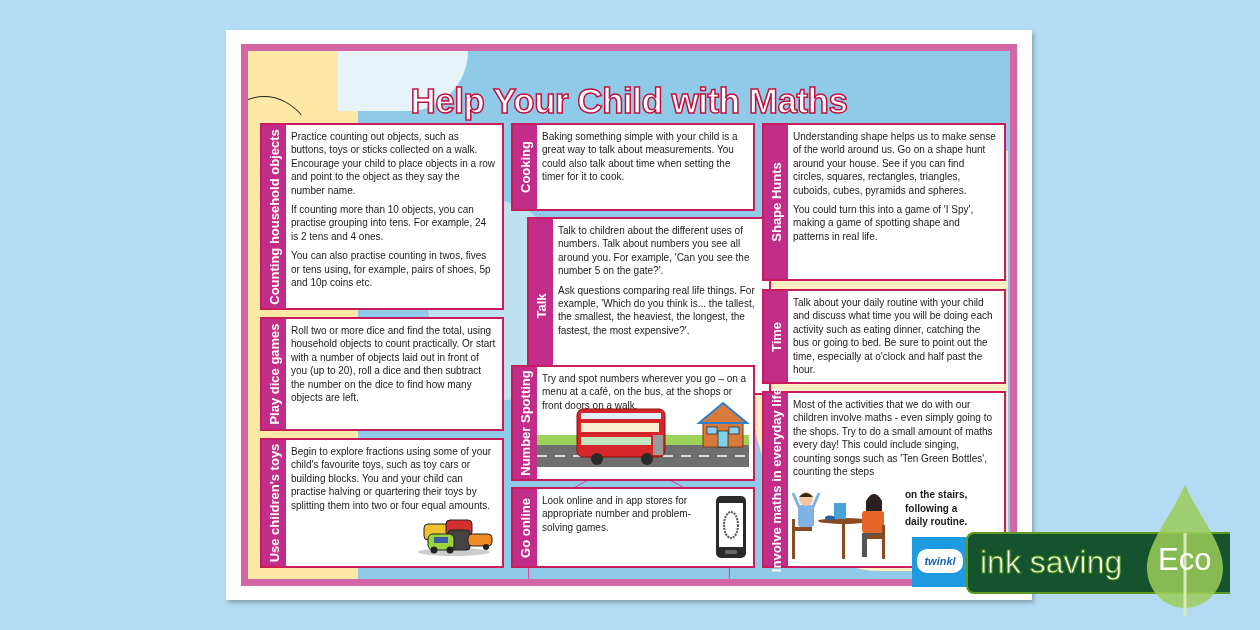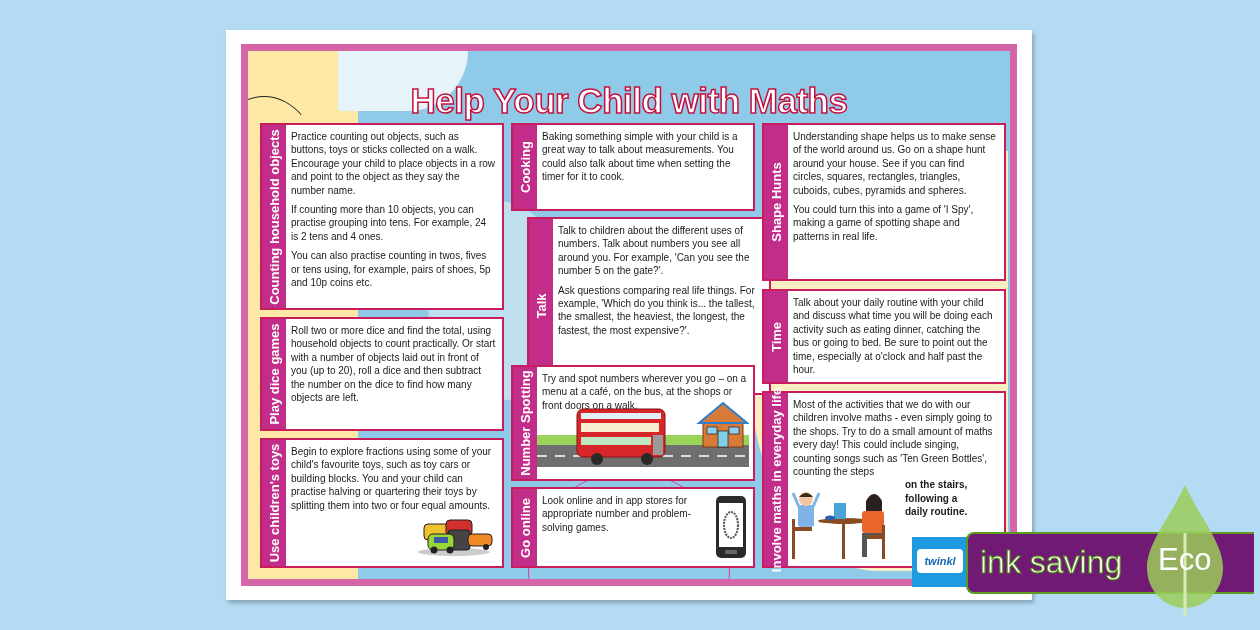--- a/index.html
+++ b/index.html
@@ -77,22 +77,22 @@
     }
     .card-body {
       flex: 1;
       padding: 5px 6px 4px 5px;
       font-size: 10px; line-height: 13.4px; color: #1a1a1a;
       position: relative;
     }
     .card-body p { margin: 0 0 6px 0; }
     .illus { position: absolute; }
     .eco-badge {
-      position: absolute; left: 966px; top: 532px; width: 288px; height: 62px;
-      background: #701a75;
+      position: absolute; left: 966px; top: 532px; width: 264px; height: 62px;
+      background: #14532d;
       border: 2px solid #5f9a20; border-right: none;
       border-radius: 8px 0 0 8px;
       box-sizing: border-box;
     }
     .eco-text {
       position: absolute; left: 12px; top: 10px;
       font-size: 32px; color: #ffffff;
       -webkit-text-stroke: 1px #4f8f10;
     }
     .leaf {
@@ -101,21 +101,21 @@
     .eco-word {
       position: absolute; left: 1158px; top: 542px;
       font-size: 31px; font-weight: normal; color: #ffffff;
     }
     .twinkl {
       position: absolute; left: 912px; top: 537px; width: 55px; height: 50px;
       background: #1e9be0;
     }
     .twinkl-cloud {
       position: absolute; left: 5px; top: 12px; width: 46px; height: 24px;
-      background: #ffffff; border-radius: 4px;
+      background: #ffffff; border-radius: 10px;
       text-align: center; line-height: 24px;
       font-size: 11px; font-weight: bold; color: #1566b3; font-style: italic;
     }
   </style>
 </head>
 <body>
 
 <div class="sheet">
   <div class="poster">
     <div class="poster-inner">
@@ -246,21 +246,21 @@
         <div class="card-body">
           <p>Talk about your daily routine with your child and discuss what time you will be doing each activity such as eating dinner, catching the bus or going to bed. Be sure to point out the time, especially at o'clock and half past the hour.</p>
         </div>
       </div>
 
       <div class="card" style="left:514px;top:340px;width:244px;height:177px;">
         <div class="card-tab">
             <span>Involve maths in everyday life</span>
           </div>
         <div class="card-body">
-          <p style="margin-bottom:0;">Most of the activities that we do with our children involve maths - even simply going to the shops. Try to do a small amount of maths every day!  This could include singing, counting songs such as 'Ten Green Bottles', counting the steps</p>
+          <p style="margin-bottom:10px;">Most of the activities that we do with our children involve maths - even simply going to the shops. Try to do a small amount of maths every day!  This could include singing, counting songs such as 'Ten Green Bottles', counting the steps</p>
           <div style="margin-left:112px;font-weight:bold;">
             <div>on the stairs,</div>
             <div>following a</div>
             <div>daily routine.</div>
           </div>
           <svg class="illus" style="left:2px;top:96px;" width="108" height="74" viewBox="0 0 108 74">
             <rect x="2" y="30" width="3" height="40" fill="#8a4a22"></rect>
               <rect x="2" y="38" width="20" height="4" fill="#8a4a22"></rect>
             <rect x="8" y="16" width="16" height="22" rx="3" fill="#7fb3e6"></rect>
             <circle cx="16" cy="10" r="7" fill="#f1c6a0"></circle>

